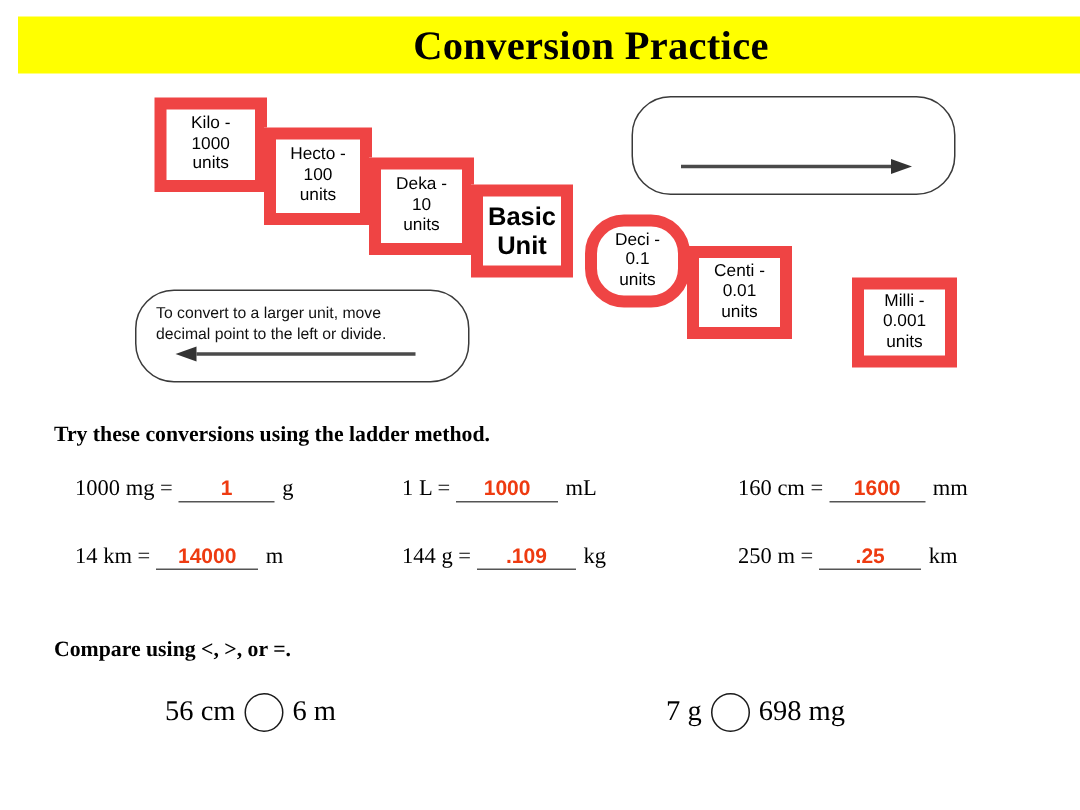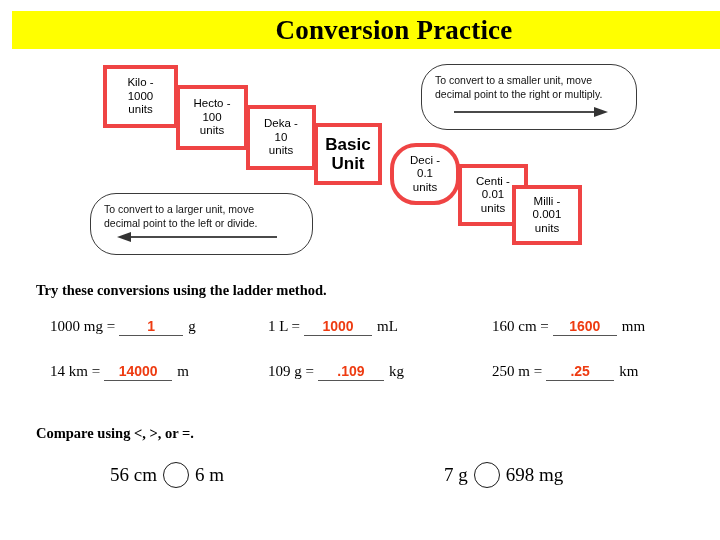--- a/index.html
+++ b/index.html
@@ -42,21 +42,21 @@
   #ladder {
     position: absolute;
     left: 0;
     top: 0;
     width: 720px;
     height: 270px;
   }
   .step-box {
     position: absolute;
     background: #ffffff;
-    border: 4px solid #ef4444;
+    border: 8px solid #ef4444;
     box-sizing: border-box;
     font-family: "Liberation Sans", sans-serif;
     font-size: 11.5px;
     color: #000000;
     line-height: 1.18;
     text-align: center;
     display: flex;
     align-items: center;
     justify-content: center;
     white-space: pre-line;
@@ -186,31 +186,27 @@
 0.1
 units</span>
   </div>
 
   <div class="step-box" style="left:458px; top:164px; width:70px; height:62px;">
     <span>Centi -
 0.01
 units</span>
   </div>
 
-  <div class="step-box" style="left:512px; top:185px; width:70px; height:60px;">
+  <div class="step-box" style="left:568px; top:185px; width:70px; height:60px;">
     <span>Milli -
 0.001
 units</span>
   </div>
 
   <div class="callout" style="left:421px; top:64px; width:216px; height:66px;">
-    <div class="callout-text">
-      <div>To convert to a smaller unit, move</div>
-      <div>decimal  point to the right or multiply.</div>
-    </div>
     <div class="arrow-wrap">
       <svg width="216" height="12" viewBox="0 0 216 12" xmlns="http://www.w3.org/2000/svg">
         <line x1="32" y1="6" x2="172" y2="6" stroke="#4a4a4a" stroke-width="2.2"></line>
         <polygon points="172,1 186,6 172,11" fill="#333333"></polygon>
       </svg>
     </div>
   </div>
 
   <div class="callout" style="left:90px; top:193px; width:223px; height:62px;">
     <div class="callout-text">
@@ -246,21 +242,21 @@
   <span class="prob-unit">mm</span>
 </div>
 
 <div class="problem" style="left:50px; top:363px;">
   <span class="prob-lhs">14 km =</span>
   <span class="blank" style="min-width:62px;">14000</span>
   <span class="prob-unit">m</span>
 </div>
 
 <div class="problem" style="left:268px; top:363px;">
-  <span class="prob-lhs">109 g =</span>
+  <span class="prob-lhs">144 g =</span>
   <span class="blank" style="min-width:60px;">.109</span>
   <span class="prob-unit">kg</span>
 </div>
 
 <div class="problem" style="left:492px; top:363px;">
   <span class="prob-lhs">250 m =</span>
   <span class="blank" style="min-width:62px;">.25</span>
   <span class="prob-unit">km</span>
 </div>
 

